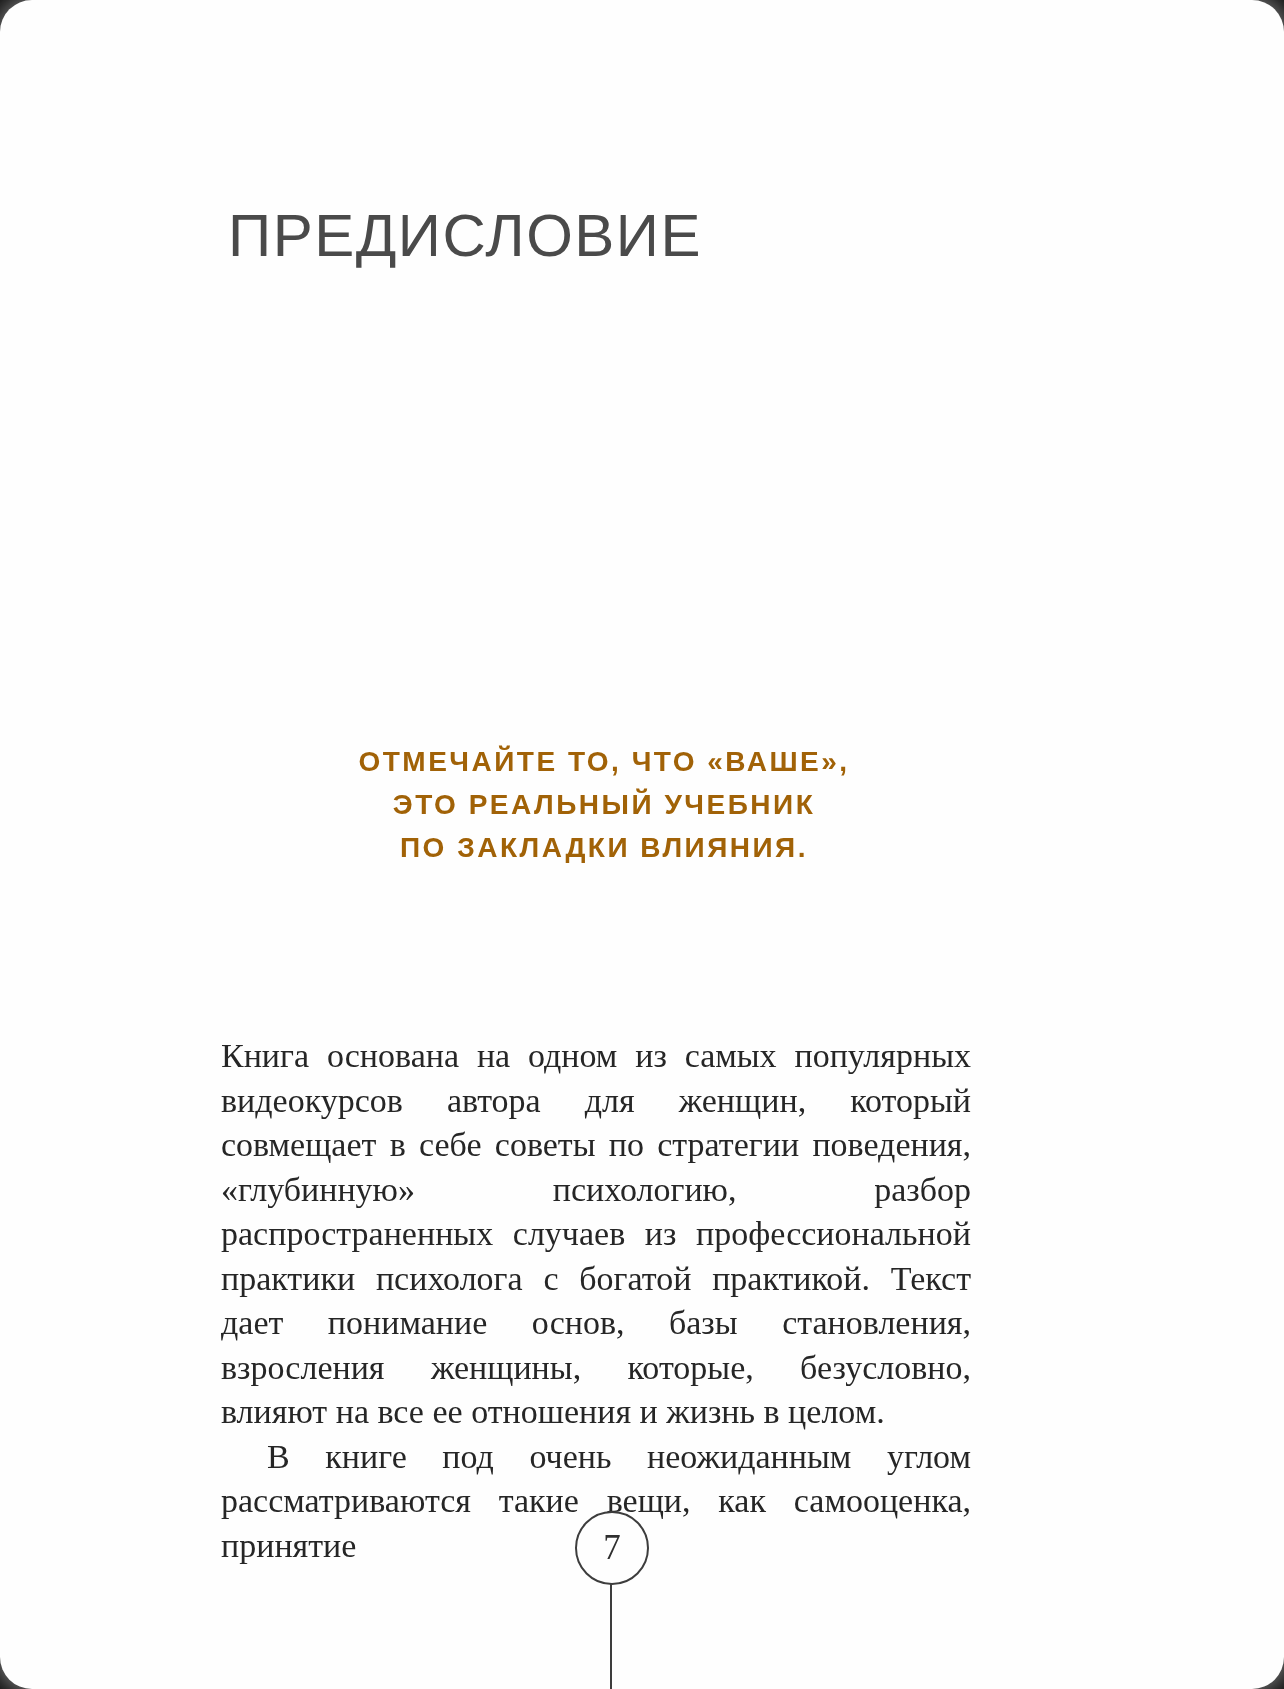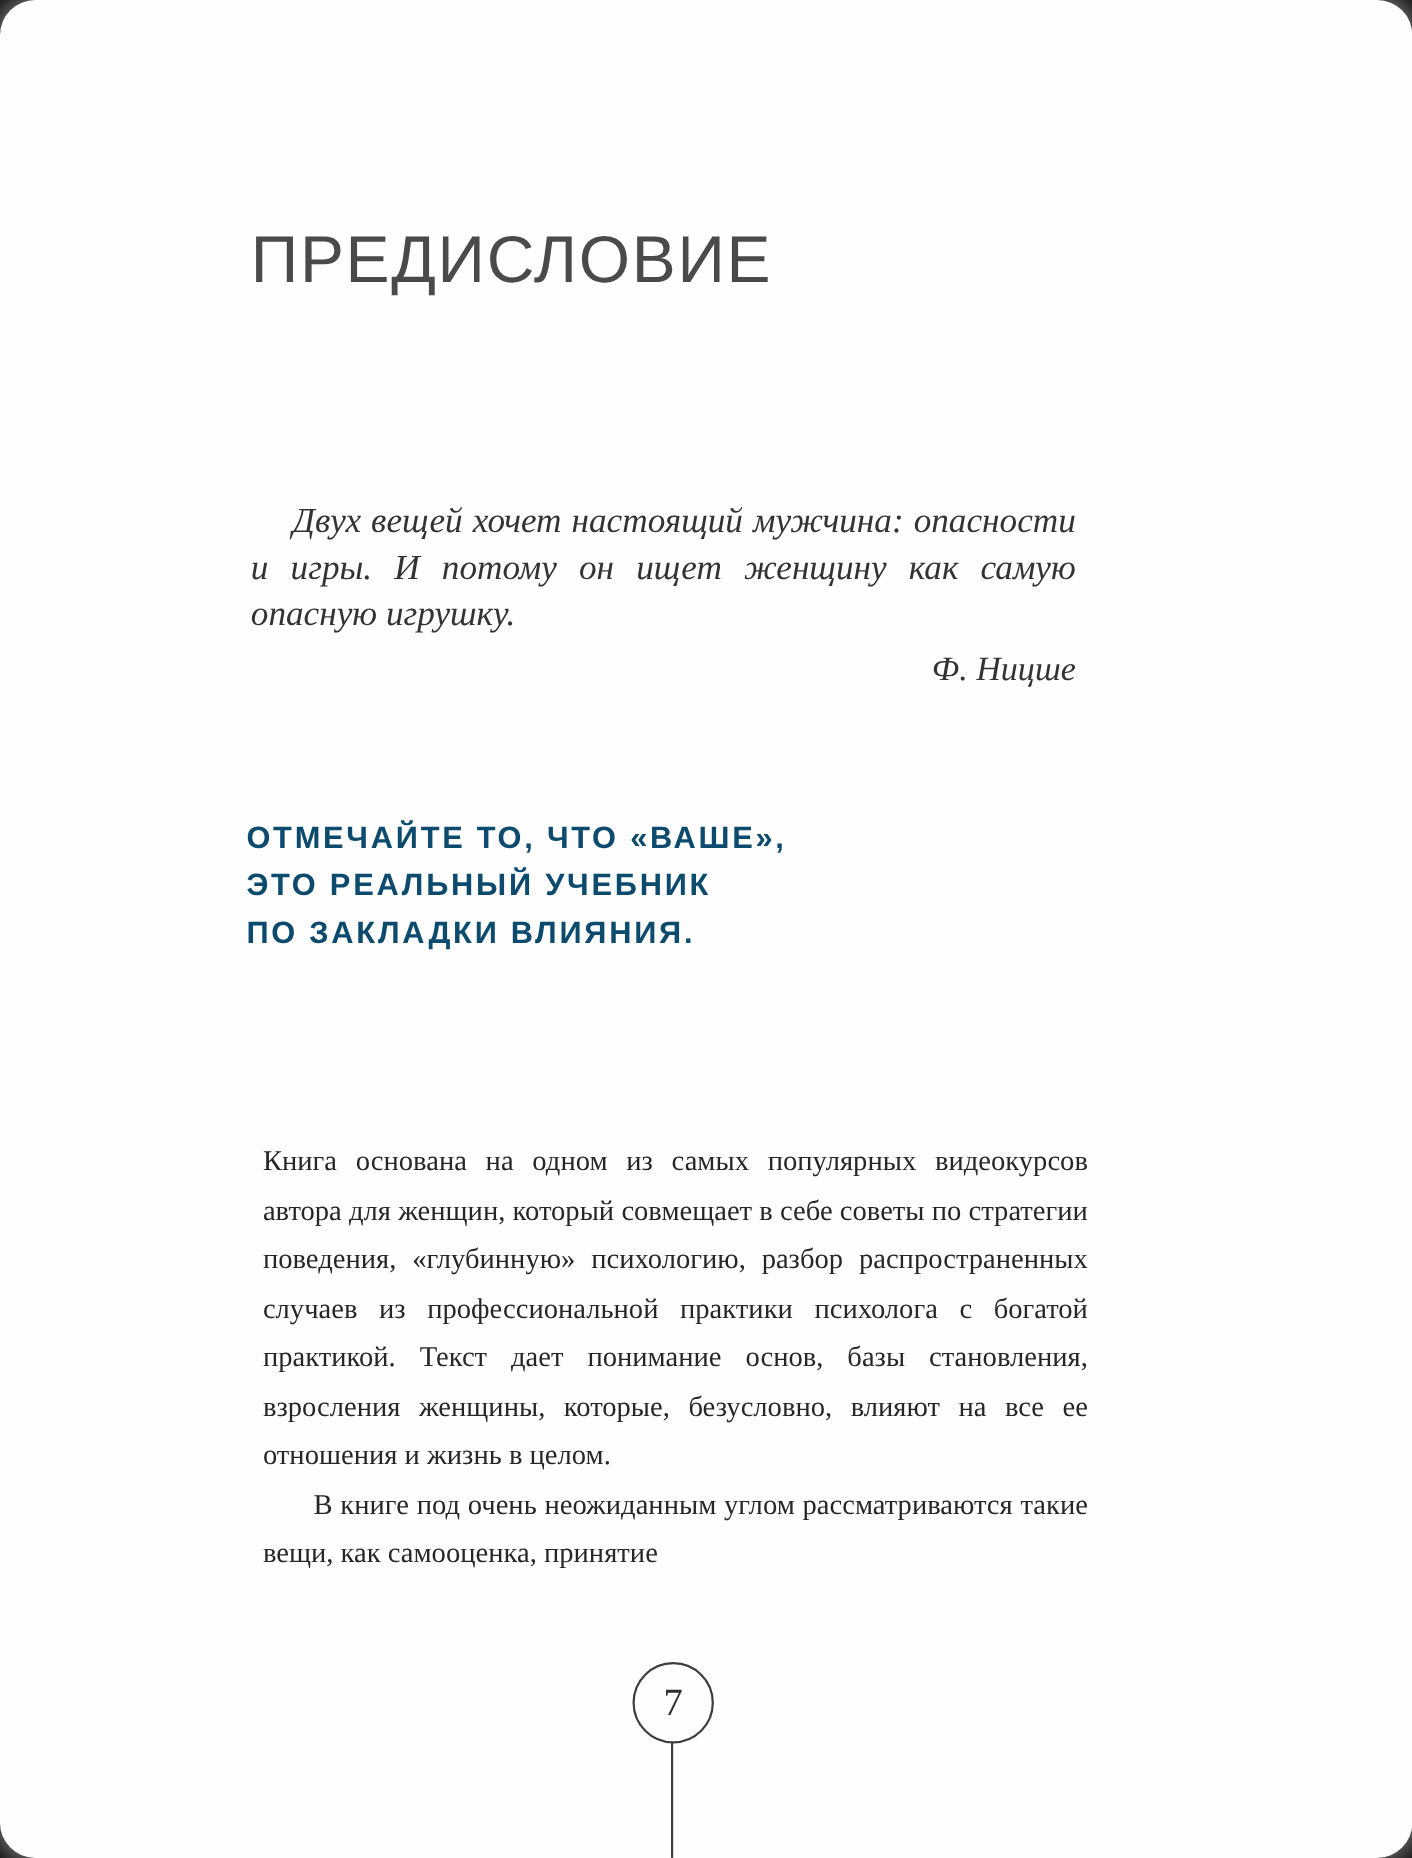--- a/index.html
+++ b/index.html
@@ -53,34 +53,34 @@
     font-style: italic;
     font-size: 31px;
     text-align: right;
     color: #333333;
   }
   .callout {
     position: absolute;
     left: 224px;
     top: 740px;
     width: 760px;
-    text-align: left;
+    text-align: center;
     font-family: "Liberation Sans", sans-serif;
     font-weight: 700;
     font-size: 28px;
     letter-spacing: 2.5px;
     line-height: 43px;
-    color: #0c4a6e;
+    color: #a16207;
   }
   .body-text {
     position: absolute;
-    left: 239px;
+    left: 221px;
     top: 1034px;
     width: 750px;
-    font-size: 26px;
+    font-size: 34px;
     line-height: 44.5px;
     text-align: justify;
     color: #262626;
   }
   .body-text p { margin: 0; }
   .body-text p.indented { text-indent: 46px; }
   .pagenum-circle {
     position: absolute;
     left: 575px;
     top: 1511px;
@@ -108,24 +108,20 @@
     background: #3d3d3d;
   }
 </style>
 </head>
 <body>
 
 <div class="page">
 
   <h1 class="chapter-title">ПРЕДИСЛОВИЕ</h1>
 
-  <div class="epigraph">
-    <p class="epigraph-text">Двух вещей хочет настоящий мужчина: опасности и игры. И потому он ищет женщину как самую опасную игрушку.</p>
-    <div class="epigraph-attribution">Ф. Ницше</div>
-  </div>
 
   <div class="callout">
     <div>ОТМЕЧАЙТЕ ТО, ЧТО «ВАШЕ»,</div>
     <div>ЭТО РЕАЛЬНЫЙ УЧЕБНИК</div>
     <div>ПО ЗАКЛАДКИ ВЛИЯНИЯ.</div>
   </div>
 
   <div class="body-text">
     <p>Книга основана на одном из самых популярных видеокурсов автора для женщин, который совмещает в себе советы по стратегии поведения, «глубинную» психологию, разбор распространенных случаев из профессиональной практики психолога с богатой практикой. Текст дает понимание основ, базы становления, взросления женщины, которые, безусловно, влияют на все ее отношения и жизнь в целом.</p>
     <p class="indented">В книге под очень неожиданным углом рассматриваются такие вещи, как самооценка, принятие</p>

